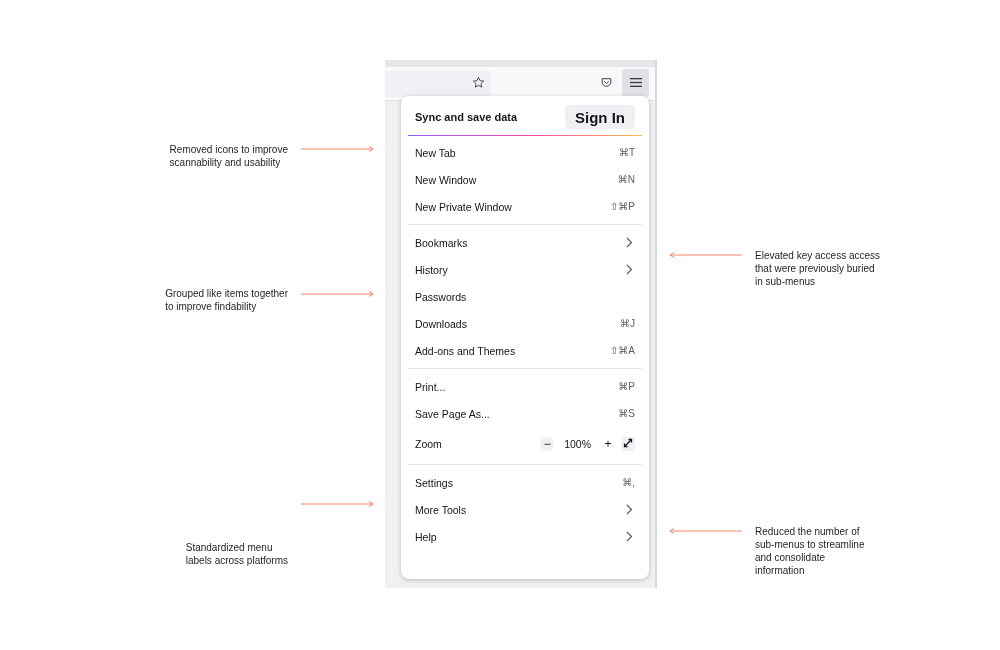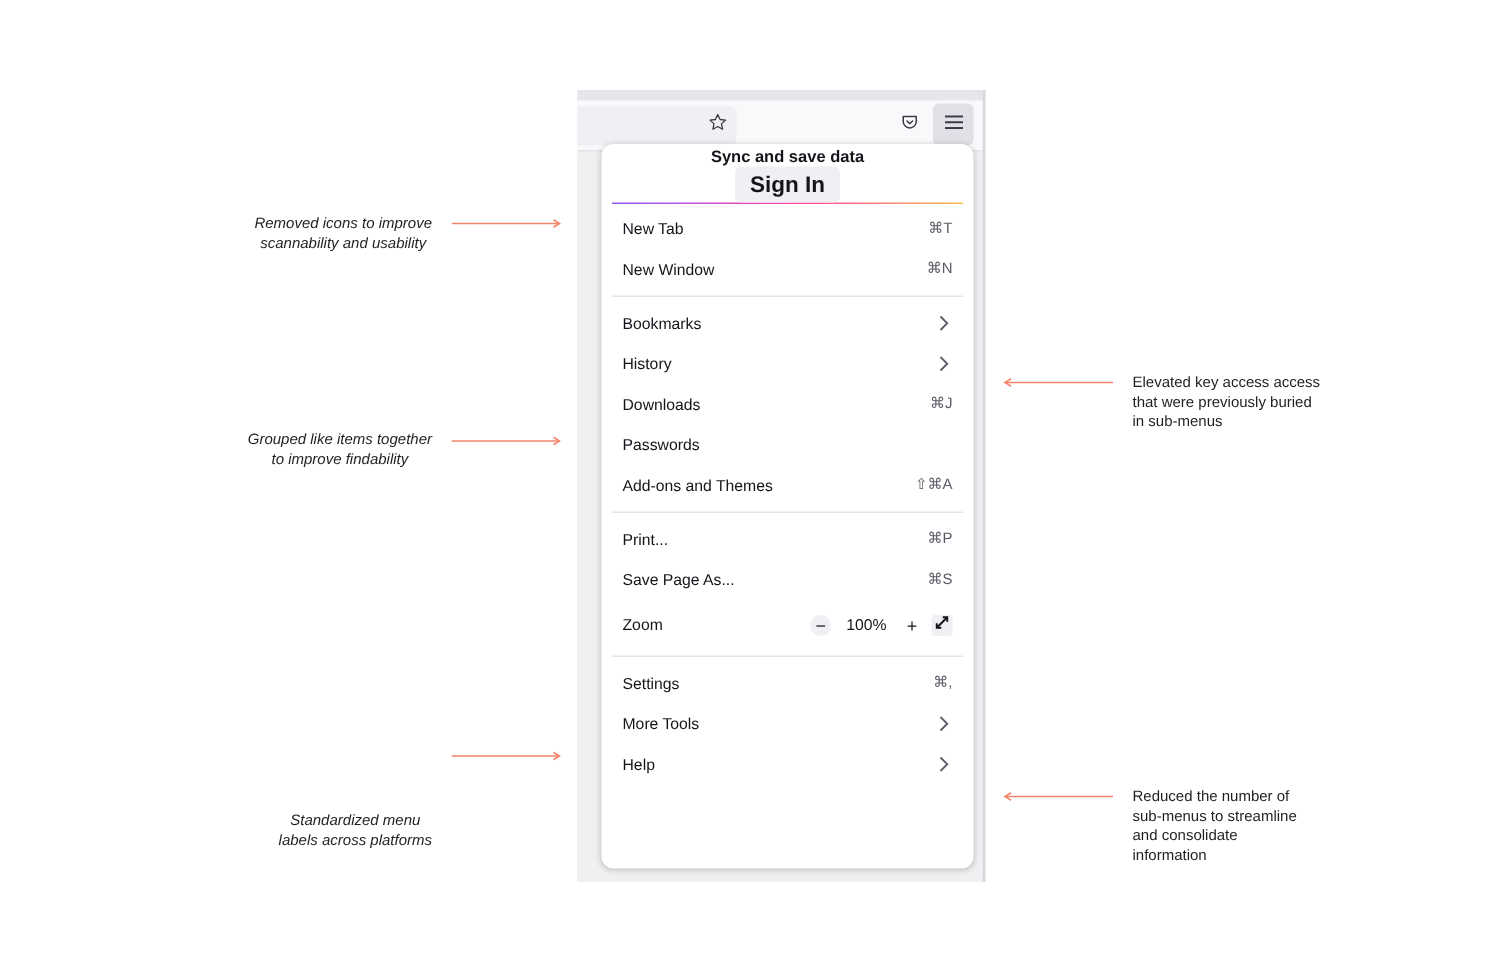--- a/index.html
+++ b/index.html
@@ -11,39 +11,39 @@
     .browser .topstrip { position: absolute; left: 0; top: 0; width: 100%; height: 7px; background: #e6e6ea; }
     .browser .toolbar { position: absolute; left: 0; top: 7px; width: 100%; height: 34px; background: #f9f9fb; border-bottom: 1px solid #e3e3e6; }
     .urlbar { position: absolute; left: 0; top: 4px; width: 106px; height: 26px; background: #f0f0f4; border-radius: 0 4px 4px 0; }
     .star-btn { position: absolute; left: 82px; top: 5px; width: 22px; height: 24px; display: flex; align-items: center; justify-content: center; }
     .pocket-btn { position: absolute; left: 210px; top: 5px; width: 22px; height: 24px; display: flex; align-items: center; justify-content: center; }
     .menu-btn { position: absolute; left: 237px; top: 2px; width: 27px; height: 28px; background: #e0e0e6; border-radius: 4px; display: flex; align-items: center; justify-content: center; }
     .browser .content { position: absolute; left: 0; top: 42px; width: 100%; height: 486px; background: #f0f0f2; }
 
     
     .panel { position: absolute; left: 401px; top: 96px; width: 248px; height: 483px; background: #ffffff; border-radius: 8px; box-shadow: 0 1px 4px rgba(0,0,0,0.22); padding: 0 7px; }
-    .sync-row { height: 36px; display: flex; align-items: center; justify-content: space-between; padding: 0 7px; margin-top: 3px; flex-direction: column; }
+    .sync-row { height: 36px; display: flex; align-items: center; justify-content: space-between; padding: 0 7px; margin-top: 3px; }
     .sync-title { font-size: 11px; font-weight: bold; color: #15141a; }
     .signin-btn { height: 24px; padding: 0 10px; background: #f0f0f4; border-radius: 4px; font-size: 15px; font-weight: bold; color: #15141a; display: flex; align-items: center; border: none; font-family: inherit; }
     .gradient-line { height: 1px; margin: 0 0 3px 0; background: linear-gradient(90deg, #9059ff, #ff4aa2 55%, #ffbd4f); }
 
     .item { height: 27px; display: flex; align-items: center; justify-content: space-between; padding: 0 7px; font-size: 10.5px; color: #15141a; cursor: default; }
     .item .label { white-space: nowrap; }
     .item .shortcut { font-size: 10px; color: #5b5b66; }
     .item .chev { width: 12px; height: 12px; display: flex; align-items: center; justify-content: center; }
     .sep { height: 1px; background: #e4e4e8; margin: 4px 0; }
 
     .zoom-ctrls { display: flex; align-items: center; gap: 6px; }
     .zoom-btn { width: 14px; height: 14px; border-radius: 50%; background: #f0f0f4; display: flex; align-items: center; justify-content: center; font-size: 12px; color: #15141a; line-height: 1; }
     .zoom-val { font-size: 10.5px; color: #15141a; padding: 0 4px; }
     .fs-btn { width: 14px; height: 14px; background: #f0f0f4; border-radius: 2px; display: flex; align-items: center; justify-content: center; }
 
     
     .note { position: absolute; font-size: 10px; line-height: 13px; color: #1f1f1f; }
-    .note.left { text-align: center; font-style: italic; }
+    .note.left { text-align: left; }
     .note.right { text-align: left; }
     .arrow { position: absolute; height: 8px; }
   </style>
 </head>
 <body>
 
 <div class="browser">
   <div class="topstrip"></div>
   <div class="toolbar">
     <div class="urlbar"></div>
@@ -83,44 +83,48 @@
   <div class="gradient-line"></div>
 
   <div class="item">
     <span class="label">New Tab</span>
     <span class="shortcut">⌘T</span>
   </div>
   <div class="item">
     <span class="label">New Window</span>
     <span class="shortcut">⌘N</span>
   </div>
+  <div class="item">
+    <span class="label">New Private Window</span>
+    <span class="shortcut">⇧⌘P</span>
+  </div>
   <div class="sep"></div>
 
   <div class="item">
     <span class="label">Bookmarks</span>
     <span class="chev">
         <svg width="7" height="11" viewBox="0 0 7 11">
           <path d="M1 1l4.5 4.5L1 10" fill="none" stroke="#5b5b66" stroke-width="1.2"></path>
         </svg>
       </span>
   </div>
   <div class="item">
     <span class="label">History</span>
     <span class="chev">
         <svg width="7" height="11" viewBox="0 0 7 11">
           <path d="M1 1l4.5 4.5L1 10" fill="none" stroke="#5b5b66" stroke-width="1.2"></path>
         </svg>
       </span>
+  </div>
+  <div class="item">
+    <span class="label">Passwords</span>
   </div>
   <div class="item">
     <span class="label">Downloads</span>
     <span class="shortcut">⌘J</span>
-  </div>
-  <div class="item">
-    <span class="label">Passwords</span>
   </div>
   <div class="item">
     <span class="label">Add-ons and Themes</span>
     <span class="shortcut">⇧⌘A</span>
   </div>
   <div class="sep"></div>
 
   <div class="item">
     <span class="label">Print...</span>
     <span class="shortcut">⌘P</span>

